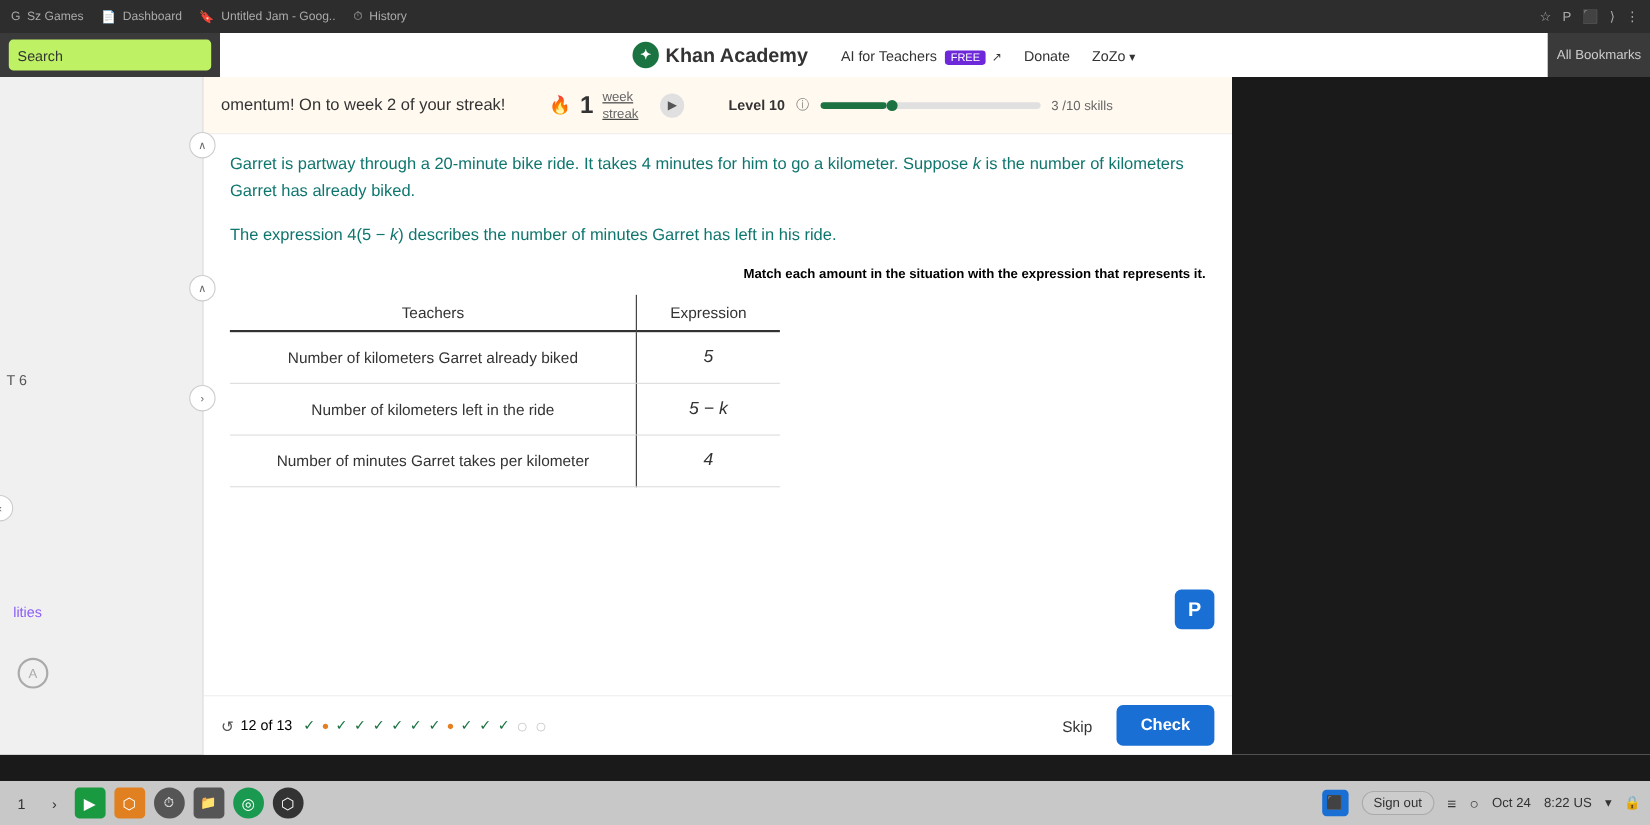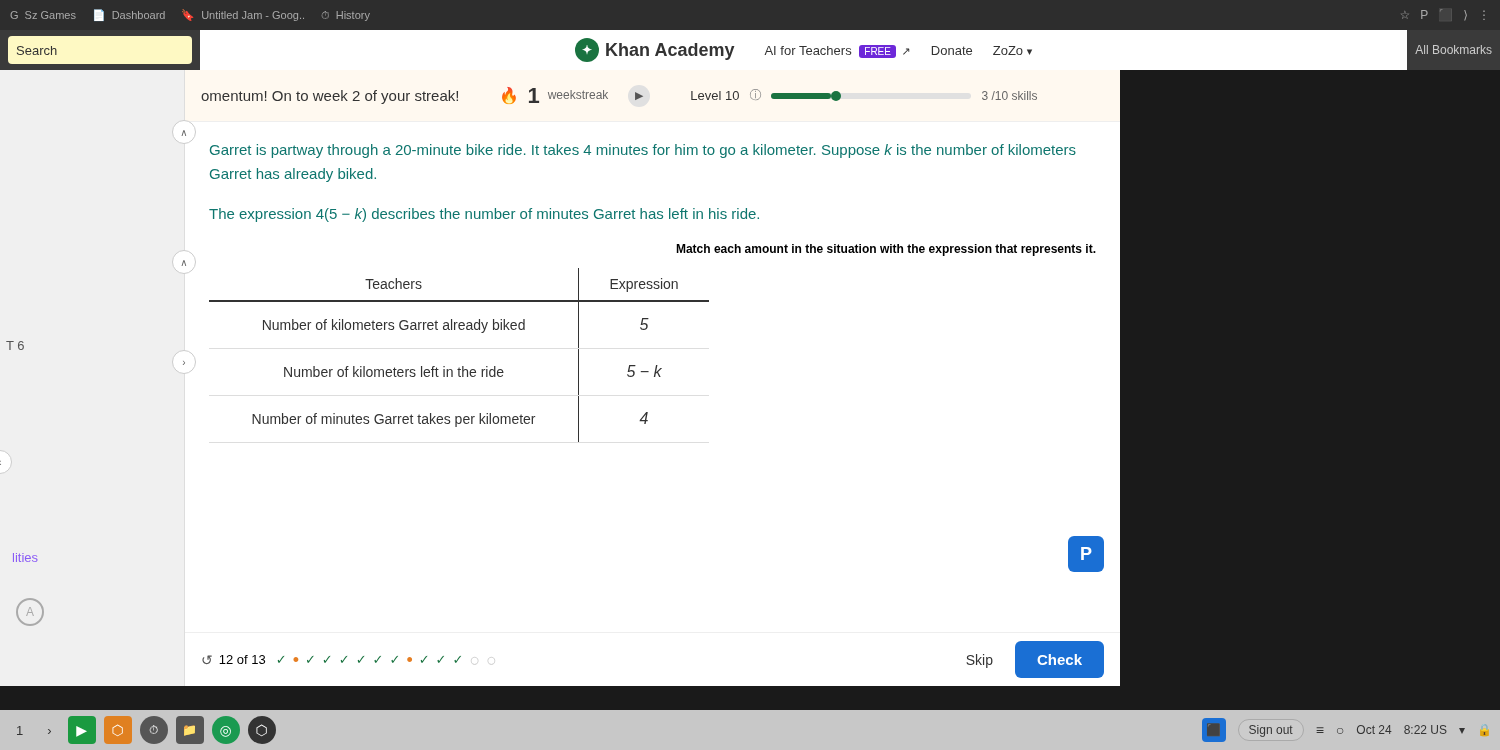--- a/index.html
+++ b/index.html
@@ -41,21 +41,21 @@
     
     .address-bar-row {
       background: #3a3a3a;
       height: 40px;
       display: flex;
       align-items: center;
       padding: 0 8px;
       gap: 8px;
     }
     .search-box {
-      background: #fef9c3;
+      background: #bef264;
       border-radius: 4px;
       width: 184px;
       height: 28px;
       display: flex;
       align-items: center;
       padding: 0 8px;
       font-size: 13px;
       color: #333;
     }
     .khan-header-nav {
@@ -467,28 +467,28 @@
     </div>
   </div>
 
   <div style="flex:1;display:flex;flex-direction:column;background:#fff;">
 
     <div class="streak-banner">
       <span class="streak-text">omentum! On to week 2 of your streak!</span>
       <div class="streak-info">
         <span style="font-size:16px;">🔥</span>
         <span class="streak-number">1</span>
-        <div style="display:flex;flex-direction:row;line-height:1.2;">
+        <div style="display:flex;flex-direction:column;line-height:1.2;text-decoration:underline;">
           <span class="streak-label">week</span>
           <span class="streak-label">streak</span>
         </div>
       </div>
       <button class="nav-chevron">▶</button>
       <div class="level-info">
-        <span style="font-size:13px;font-weight:400;">Level 10</span>
+        <span style="font-size:13px;font-weight:700;">Level 10</span>
         <span style="font-size:12px;color:#888;">ⓘ</span>
         <div class="level-bar-container">
           <div class="level-bar-fill"></div>
           <div class="level-dot"></div>
         </div>
         <span class="skills-text">3 /10 skills</span>
       </div>
     </div>
 
     <div class="question-area">

